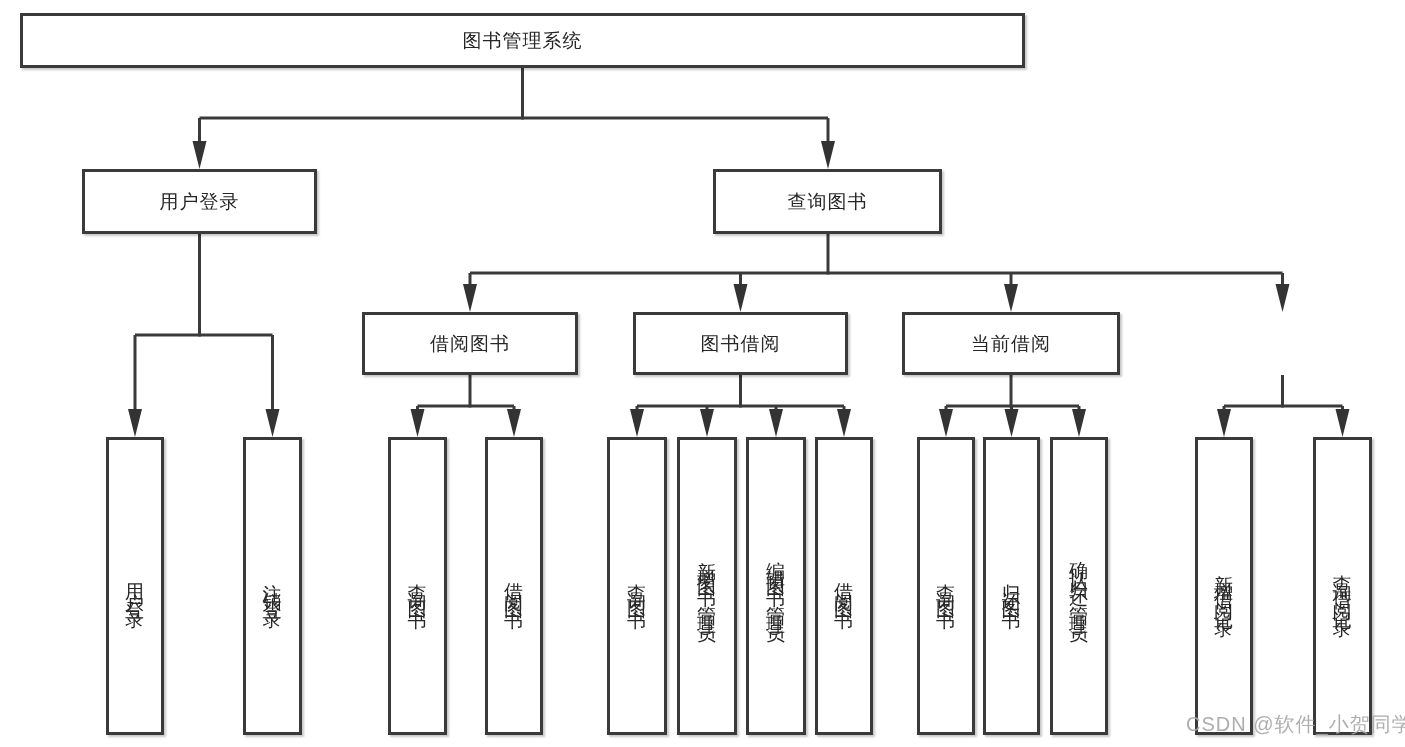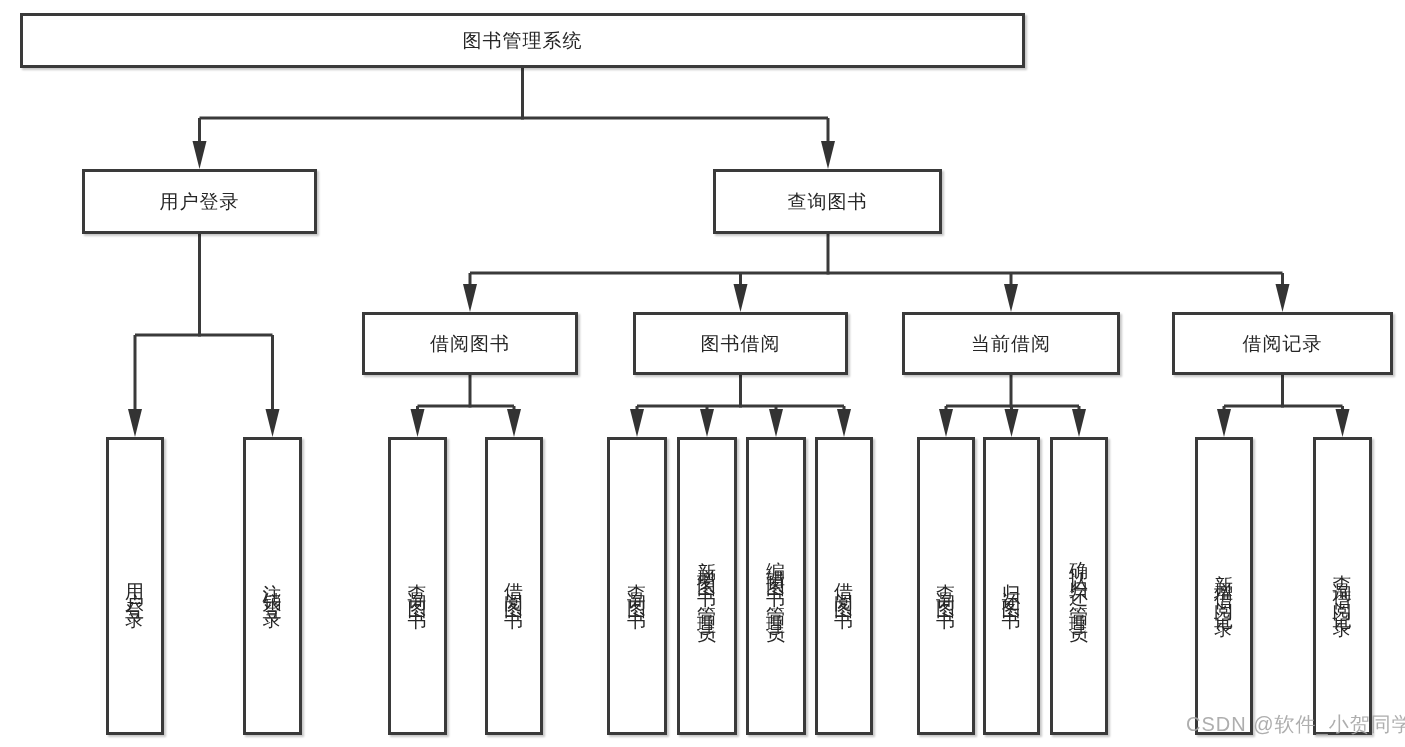--- a/index.html
+++ b/index.html
@@ -144,23 +144,20 @@
 
   <div class="box h" style="left:362px;top:312px;width:216px;height:63px">
     <span>借阅图书</span>
   </div>
   <div class="box h" style="left:633px;top:312px;width:215px;height:63px">
     <span>图书借阅</span>
   </div>
   <div class="box h" style="left:902px;top:312px;width:218px;height:63px">
     <span>当前借阅</span>
   </div>
-  <div class="box h" style="left:1172px;top:312px;width:221px;height:63px">
-    <span>借阅记录</span>
-  </div>
 
   <div class="box v" style="left:106px;top:437px;width:58px;height:298px">
     <span>用户登录</span>
   </div>
   <div class="box v" style="left:243px;top:437px;width:59px;height:298px">
     <span>注销登录</span>
   </div>
 
   <div class="box v" style="left:388px;top:437px;width:59px;height:298px">
     <span>查询图书</span>

